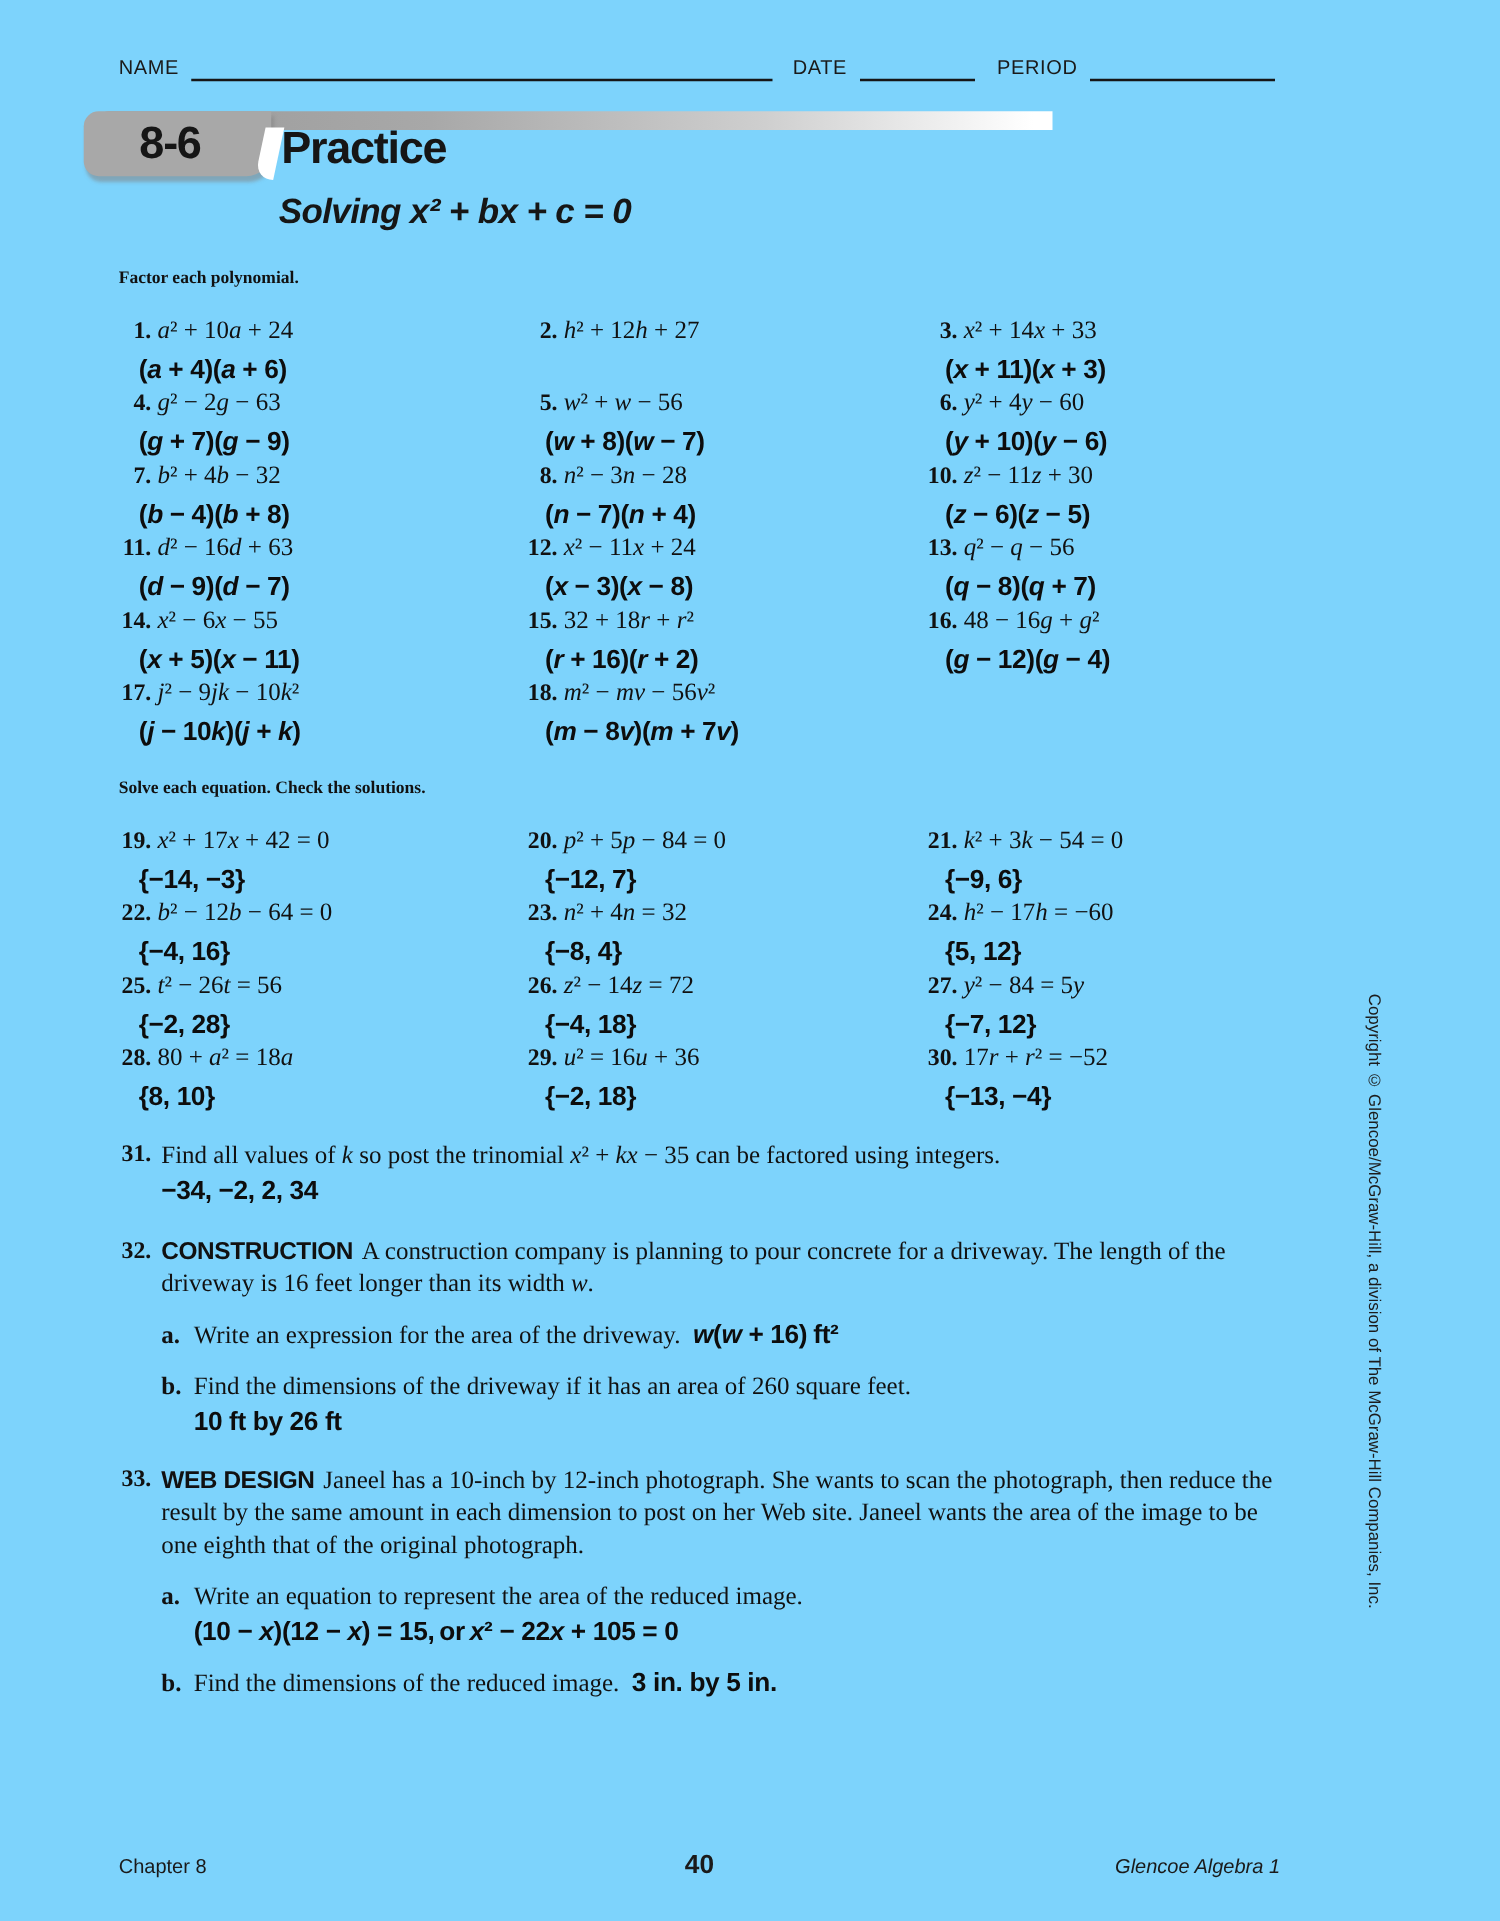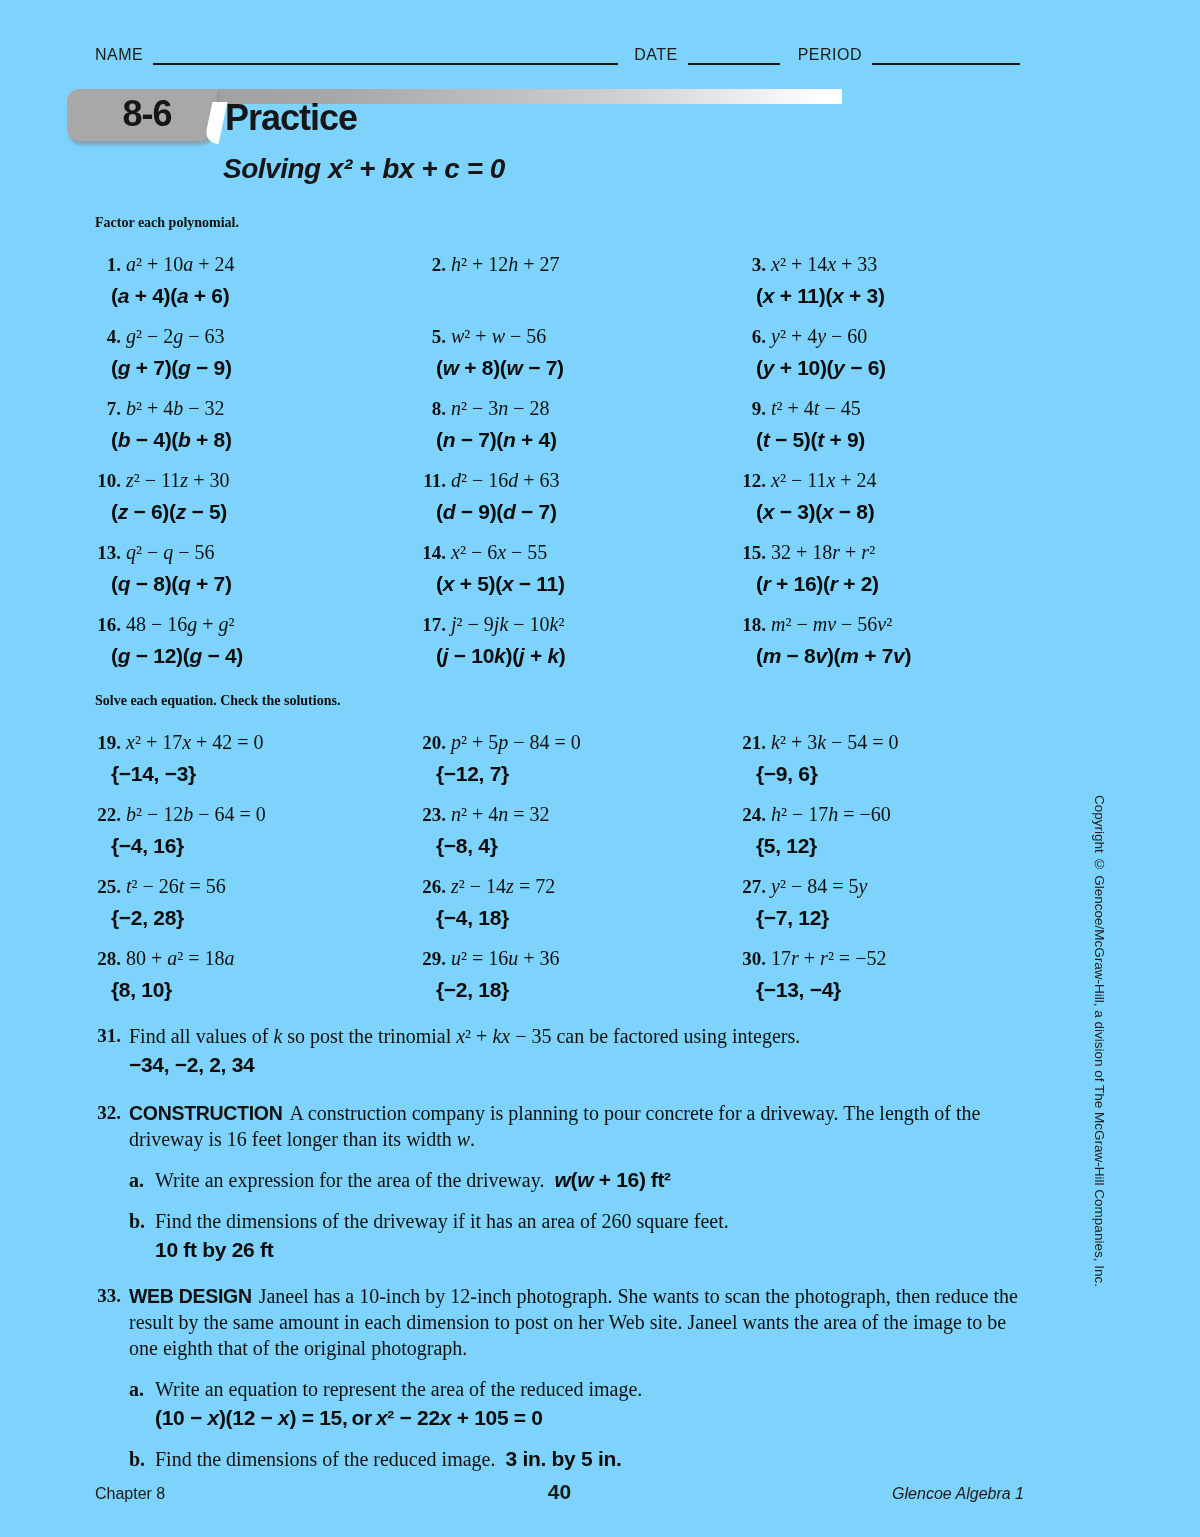--- a/index.html
+++ b/index.html
@@ -43,21 +43,21 @@
     border-radius: 12px 0 20px 12px;
     box-shadow: 2px 4px 3px rgba(130,130,130,0.55);
   }
   .lesson-tab .swoosh {
     position: absolute; right: -6px; top: 13px; width: 15px; height: 42px;
     background: #ffffff;
     transform: skewX(-12deg);
     border-radius: 0 0 0 26px;
   }
   .lesson-number {
-    position: absolute; left: 11px; top: 4px; width: 138px;
+    position: absolute; left: 0; top: 4px; width: 138px;
     text-align: center;
     font-family: "Liberation Sans", sans-serif;
     font-weight: 900; font-size: 36px; letter-spacing: -1px; color: #161616;
   }
   .lesson-kind {
     position: absolute; left: 158px; top: 8px;
     font-family: "Liberation Sans", sans-serif;
     font-weight: 900; font-size: 36px; letter-spacing: -1px; color: #161616;
   }
   .lesson-subtitle {
@@ -70,21 +70,20 @@
   .instruction {
     font-family: "Liberation Serif", serif;
     font-weight: bold; font-size: 14px; color: #111;
     margin: 20px 0 0 0;
   }
 
   
   .pgrid {
     display: grid;
     grid-template-columns: 325px 320px 1fr;
-    row-gap: 14px;
     margin: 20px 0 0 -8px;
   }
   .cell { line-height: 26px; }
   .pnum {
     display: inline-block; min-width: 34px; text-align: right;
     font-weight: bold; font-size: 19px; margin-right: 5px;
   }
   .expr { font-size: 20px; }
   .answer {
     margin: 3px 0 0 24px;
@@ -191,24 +190,20 @@
         <div><span class="pnum">6.</span><span class="expr"><i>y</i>² + 4<i>y</i> − 60</span></div>
         <div class="answer">(<i>y</i> + 10)(<i>y</i> − 6)</div>
       </div>
       <div class="cell">
         <div><span class="pnum">7.</span><span class="expr"><i>b</i>² + 4<i>b</i> − 32</span></div>
         <div class="answer">(<i>b</i> − 4)(<i>b</i> + 8)</div>
       </div>
       <div class="cell">
         <div><span class="pnum">8.</span><span class="expr"><i>n</i>² − 3<i>n</i> − 28</span></div>
         <div class="answer">(<i>n</i> − 7)(<i>n</i> + 4)</div>
-      </div>
-      <div class="cell">
-        <div><span class="pnum">9.</span><span class="expr"><i>t</i>² + 4<i>t</i> − 45</span></div>
-        <div class="answer">(<i>t</i> − 5)(<i>t</i> + 9)</div>
       </div>
       <div class="cell">
         <div><span class="pnum">10.</span><span class="expr"><i>z</i>² − 11<i>z</i> + 30</span></div>
         <div class="answer">(<i>z</i> − 6)(<i>z</i> − 5)</div>
       </div>
       <div class="cell">
         <div><span class="pnum">11.</span><span class="expr"><i>d</i>² − 16<i>d</i> + 63</span></div>
         <div class="answer">(<i>d</i> − 9)(<i>d</i> − 7)</div>
       </div>
       <div class="cell">

